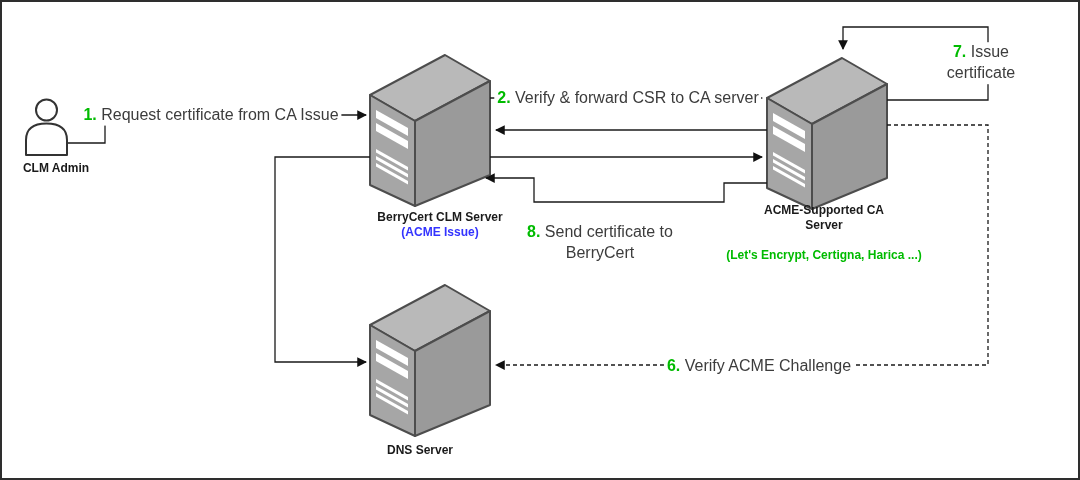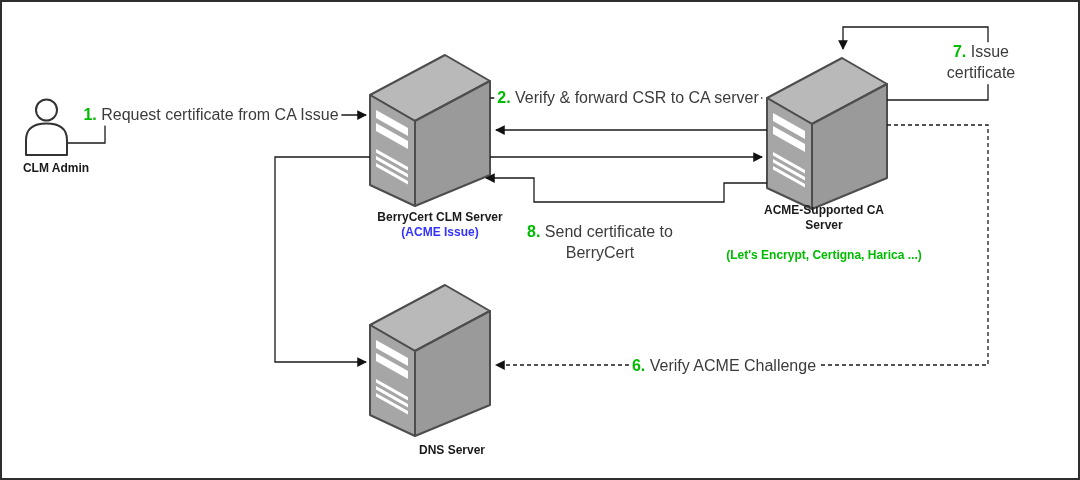--- a/index.html
+++ b/index.html
@@ -98,21 +98,21 @@
   </div>
 
   <div class="lbl" style="left:209px;top:113px;">
     <span class="num">1.</span>
     <span class="txt">Request certificate from CA Issue</span>
   </div>
   <div class="lbl" style="left:626px;top:96px;text-align:right;">
     <span class="num">2.</span>
     <span class="txt">Verify &amp; forward CSR to CA server</span>
   </div>
-  <div class="lbl" style="left:722px;top:364px;">
+  <div class="lbl" style="left:757px;top:364px;">
     <span class="num">6.</span>
     <span class="txt">Verify ACME Challenge</span>
   </div>
   <div class="lbl" style="left:979px;top:61px;">
     <span class="num">7.</span>
     <span class="txt">Issue certificate</span>
   </div>
   <div class="lbl" style="left:598px;top:209px;margin-top:32px;">
     <span class="num">8.</span>
     <span class="txt">Send certificate to
@@ -125,15 +125,15 @@
     <div class="title">BerryCert CLM Server</div>
     <div class="sub-blue">(ACME Issue)</div>
   </div>
 
   <div class="node-lbl" style="left:822px;top:231px;">
     <div class="title">ACME-Supported CA
 Server</div>
     <div class="sub-green">(Let's Encrypt, Certigna, Harica ...)</div>
   </div>
 
-  <div class="node-lbl" style="left:418px;top:448px;margin-left:32px;">DNS Server</div>
+  <div class="node-lbl" style="left:418px;top:448px;">DNS Server</div>
 
 </div>
 
 </body></html>

